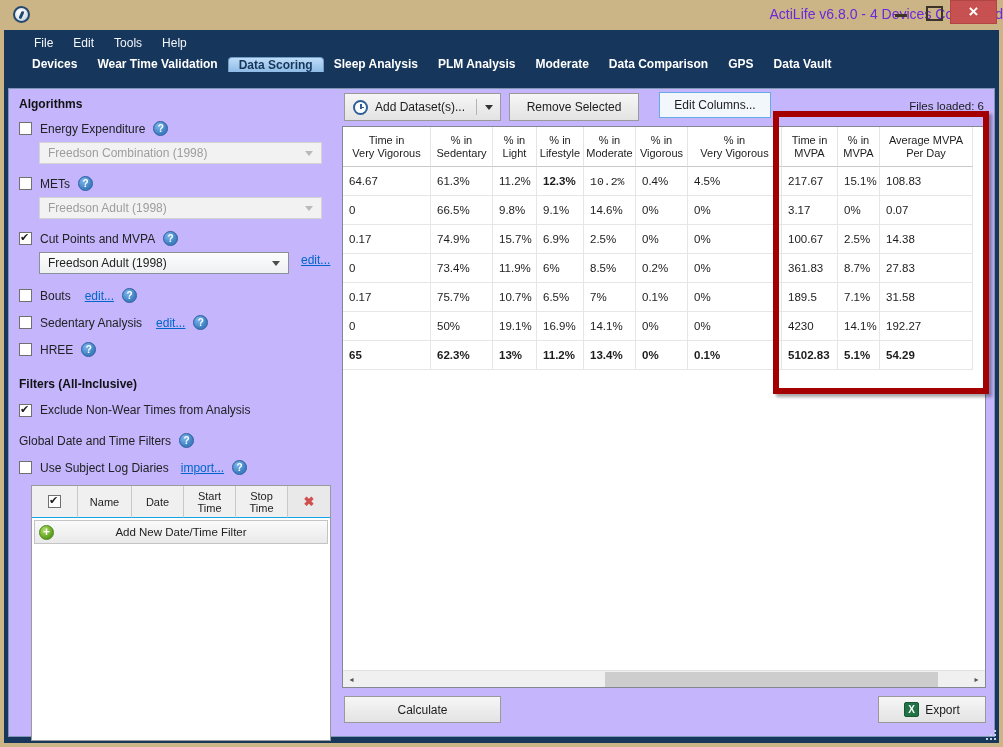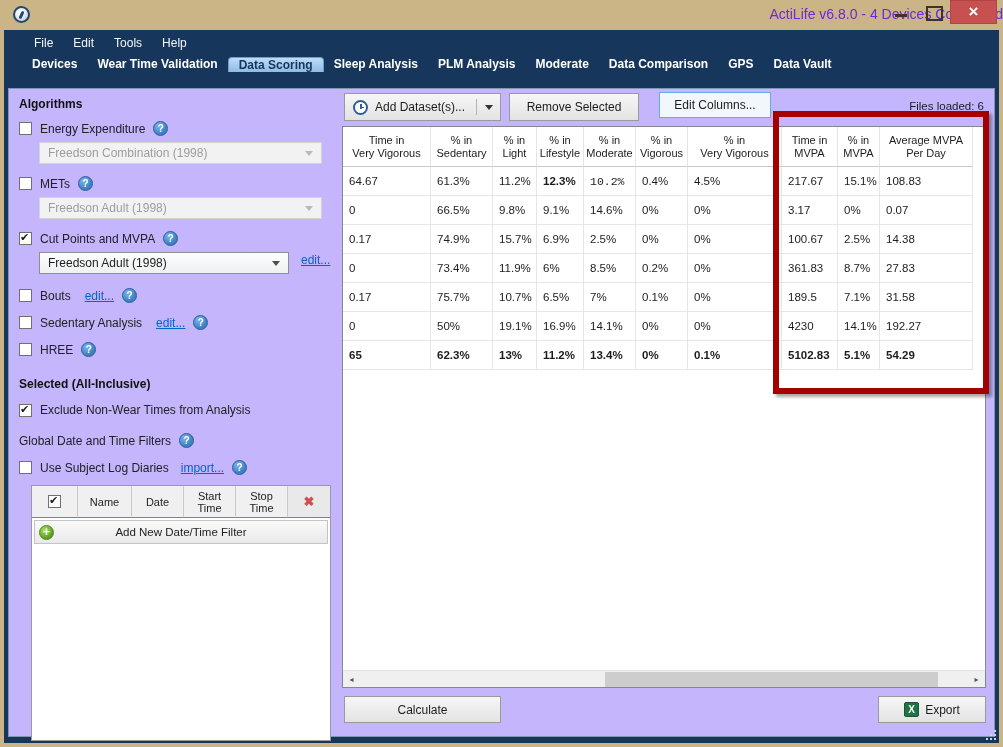--- a/index.html
+++ b/index.html
@@ -186,21 +186,21 @@
           <span class="link" style="margin-left:6px">edit...</span>
           <span class="help"></span>
         </div>
 
         <div class="cbrow">
           <span class="cb"></span>
           <span>HREE</span>
           <span class="help"></span>
         </div>
 
-        <div class="side-heading h-filters">Selected (All-Inclusive)</div>
+        <div class="side-heading h-filters">Filters (All-Inclusive)</div>
 
         <div class="cbrow">
           <span class="cb on"></span>
           <span>Exclude Non-Wear Times from Analysis</span>
         </div>
 
         <div class="cbrow" style="margin-top:16px">
           <span style="font-size:12px">Global Date and Time Filters</span>
           <span class="help"></span>
         </div>

